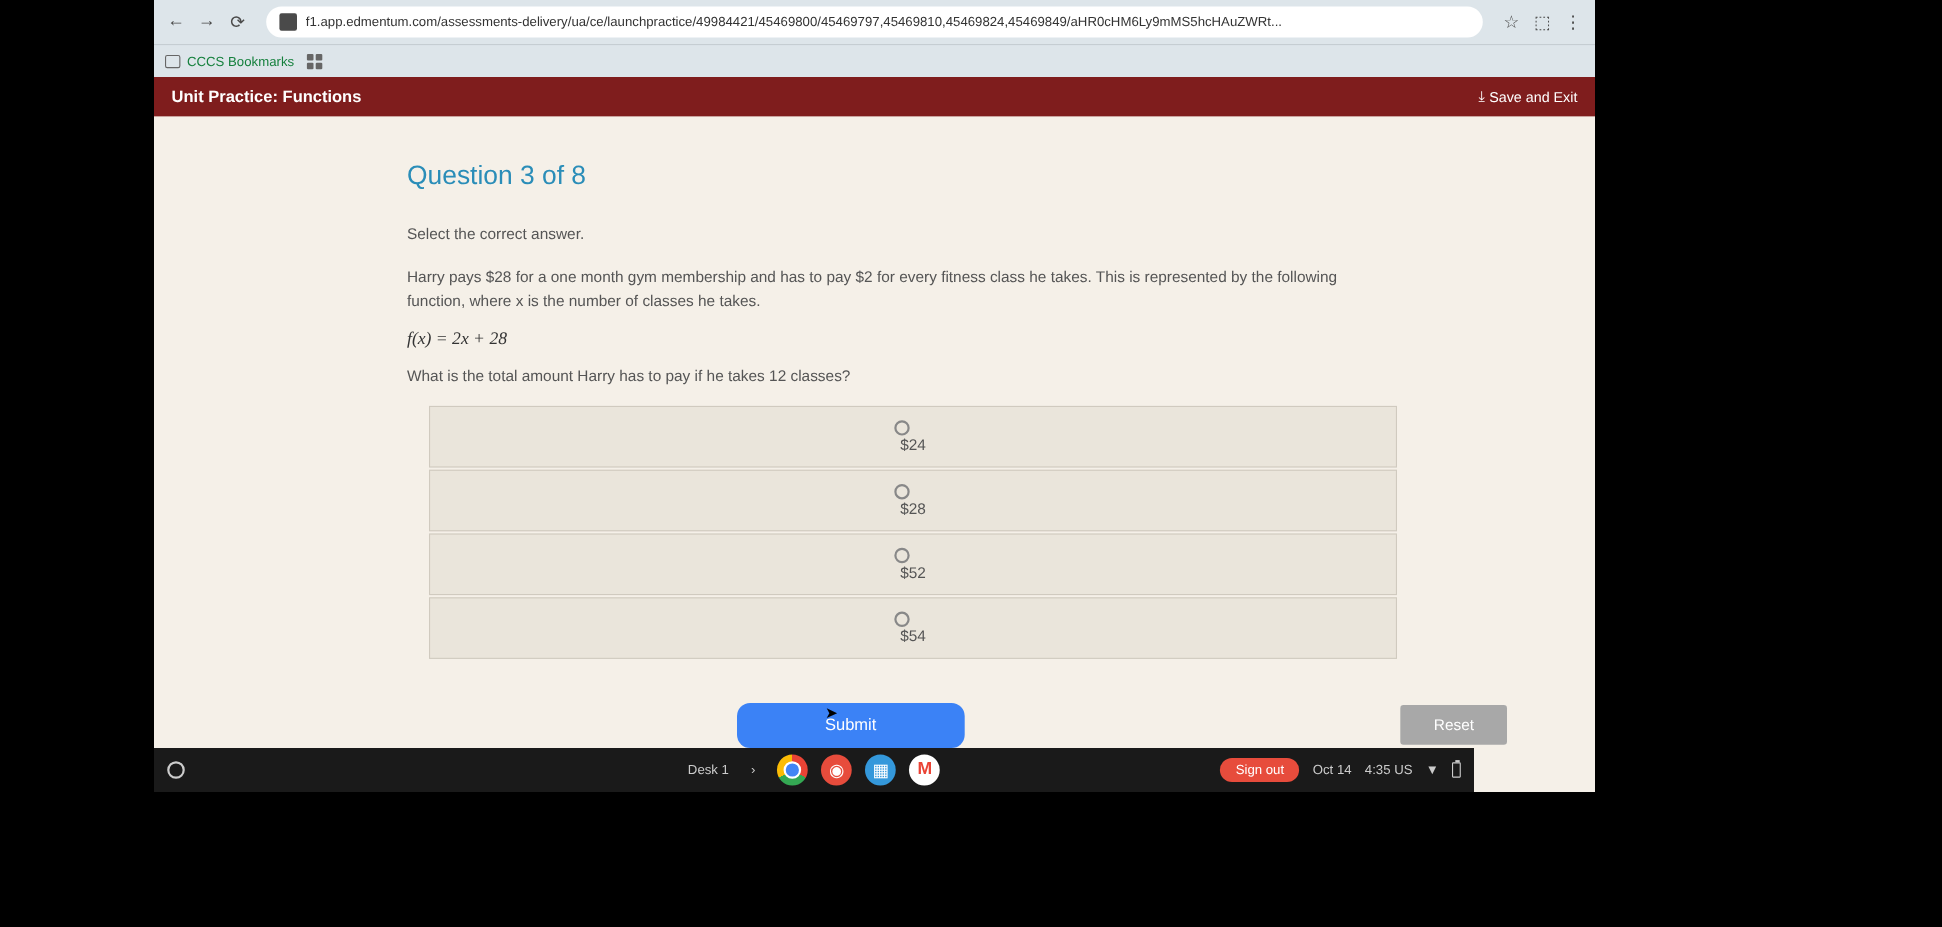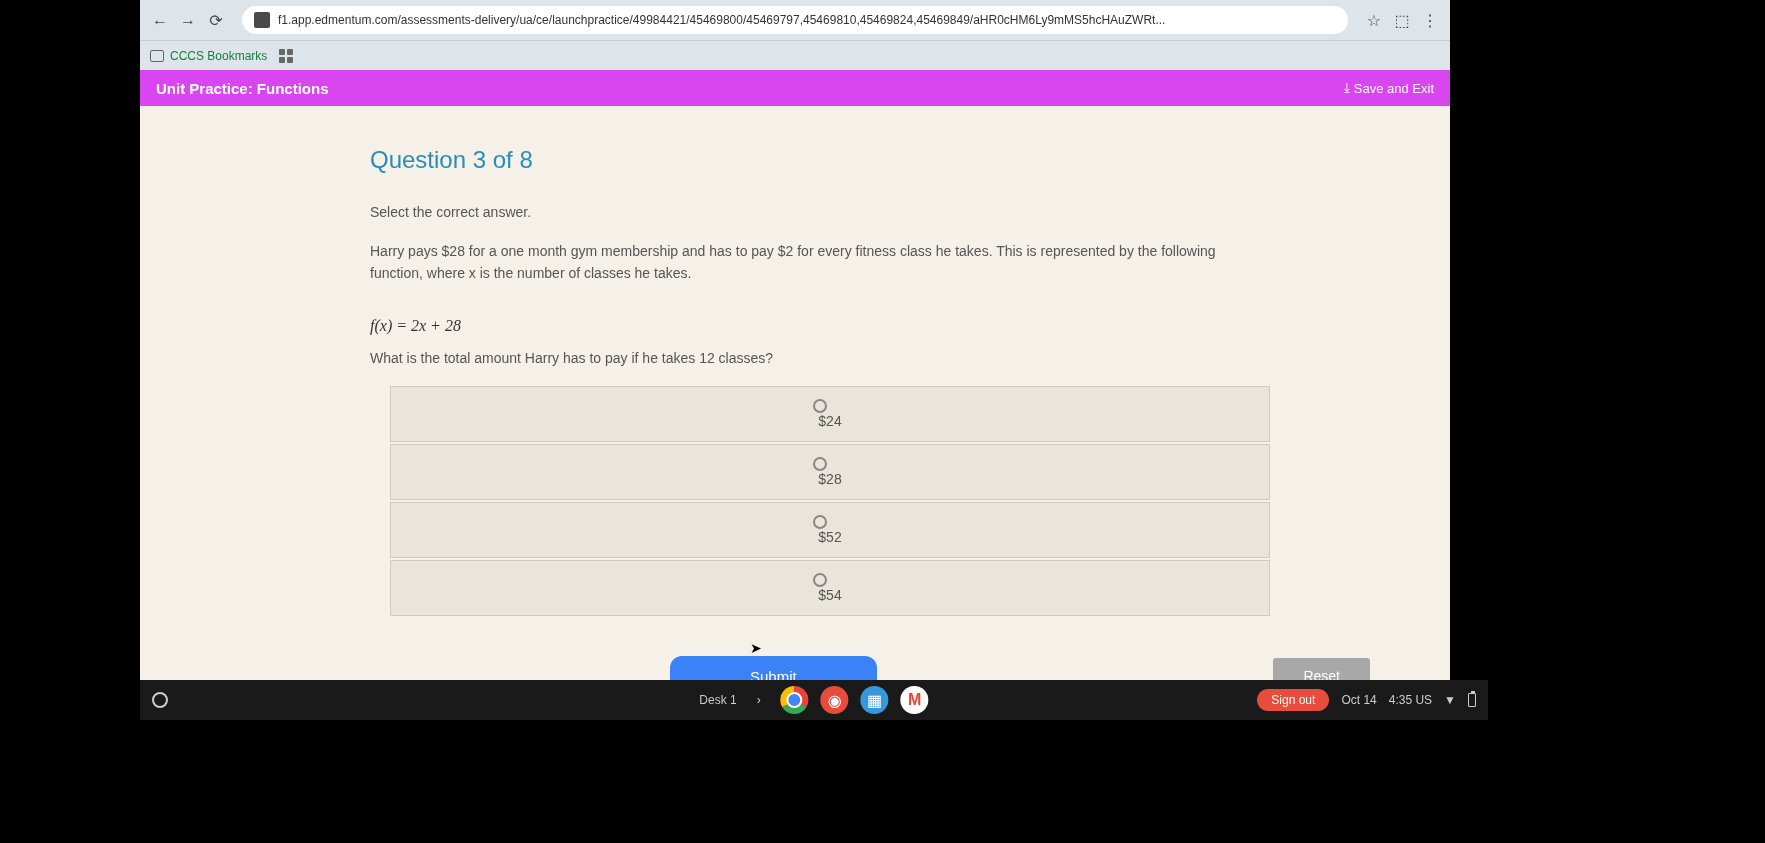--- a/index.html
+++ b/index.html
@@ -12,41 +12,41 @@
 .url-bar { flex: 1; background: #fff; border-radius: 15px; height: 28px; display: flex; align-items: center; padding: 0 12px; margin: 0 8px; }
 .url-icon { width: 16px; height: 16px; background: #4a4a4a; border-radius: 2px; margin-right: 8px; }
 .url-text { font-size: 12px; color: #333; white-space: nowrap; overflow: hidden; text-overflow: ellipsis; }
 
 .bookmarks-bar { height: 30px; background: #dde5ea; display: flex; align-items: center; padding: 0 10px; gap: 12px; border-top: 1px solid #c5cdd2; }
 .bookmark-item { display: flex; align-items: center; gap: 6px; font-size: 12px; color: #15803d; cursor: pointer; }
 .folder-icon { width: 14px; height: 12px; border: 1px solid #666; border-radius: 2px; }
 .apps-icon { display: grid; grid-template-columns: 1fr 1fr; gap: 2px; width: 14px; height: 14px; }
 .apps-icon span { background: #666; border-radius: 1px; }
 
-.header-bar { height: 36px; background: #d946ef; display: flex; align-items: center; justify-content: space-between; padding: 0 16px; }
+.header-bar { height: 36px; background: #7f1d1d; display: flex; align-items: center; justify-content: space-between; padding: 0 16px; }
 .header-title { color: #fff; font-size: 15px; font-weight: bold; }
 .save-exit { color: #fff; font-size: 13px; cursor: pointer; display: flex; align-items: center; gap: 4px; }
 
 .content { padding: 40px 60px 20px 230px; background: #f5f0e8; height: calc(100% - 106px); }
 .question-num { color: #2a8db8; font-size: 24px; margin-bottom: 30px; }
 .instruction { font-size: 14px; color: #555; margin-bottom: 20px; }
-.problem-text { font-size: 14px; color: #555; line-height: 1.6; margin-bottom: 32px; max-width: 850px; }
+.problem-text { font-size: 14px; color: #555; line-height: 1.6; margin-bottom: 15px; max-width: 850px; }
 .formula { font-family: 'Times New Roman', serif; font-style: italic; font-size: 16px; color: #333; margin-bottom: 15px; }
 .question-prompt { font-size: 14px; color: #555; margin-bottom: 20px; }
 
 .options { margin-left: 20px; width: 880px; }
 .option-row { display: flex; align-items: center; padding: 12px 16px; background: #eae5db; border: 1px solid #d0cabf; margin-bottom: 2px; cursor: pointer; flex-direction: column; }
 .radio { width: 14px; height: 14px; border: 2px solid #888; border-radius: 50%; margin-right: 20px; }
 .option-label { font-size: 14px; color: #555; }
 
 .button-row { display: flex; justify-content: space-between; align-items: center; margin-top: 40px; padding: 0 20px; }
 .submit-btn { background: #3b82f6; color: #fff; border: none; padding: 12px 80px; font-size: 15px; cursor: pointer; border-radius: 12px; margin-left: 280px; }
 .reset-btn { background: #a8a8a8; color: #fff; border: none; padding: 10px 30px; font-size: 14px; cursor: pointer; border-radius: 3px; }
 
-.taskbar { position: absolute; left: 140px; bottom: 123px; width: 1348px; height: 40px; background: #1a1a1a; display: flex; align-items: center; padding: 0 12px; }
+.taskbar { position: absolute; left: 140px; bottom: 123px; width: 1200px; height: 40px; background: #1a1a1a; display: flex; align-items: center; padding: 0 12px; }
 .tb-circle { width: 16px; height: 16px; border: 2px solid #ccc; border-radius: 50%; }
 .tb-center { position: absolute; left: 50%; transform: translateX(-50%); display: flex; align-items: center; gap: 12px; }
 .desk-label { color: #ccc; font-size: 12px; margin-right: 8px; }
 .tb-app { width: 28px; height: 28px; border-radius: 50%; display: flex; align-items: center; justify-content: center; }
 .chrome-icon { background: conic-gradient(#ea4335 0 120deg, #34a853 120deg 240deg, #fbbc05 240deg 360deg); position: relative; }
 .chrome-icon::after { content: ''; position: absolute; width: 12px; height: 12px; background: #4285f4; border: 2px solid #fff; border-radius: 50%; }
 .red-app { background: #e74c3c; color: #fff; }
 .blue-app { background: #3498db; color: #fff; }
 .gmail-icon { background: #fff; color: #ea4335; font-weight: bold; font-size: 16px; }
 .tb-right { position: absolute; right: 12px; display: flex; align-items: center; gap: 12px; }

